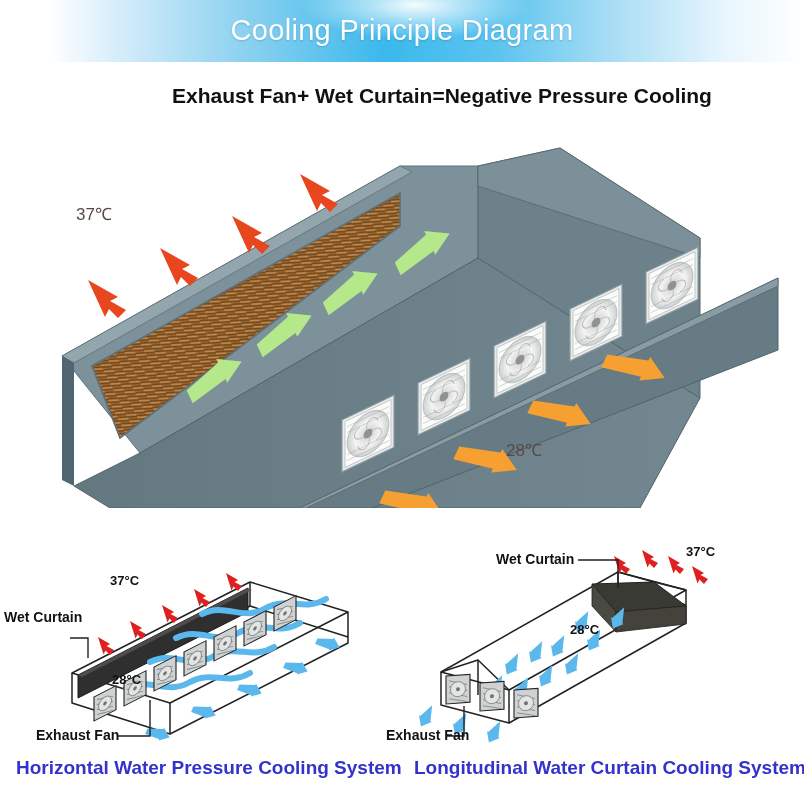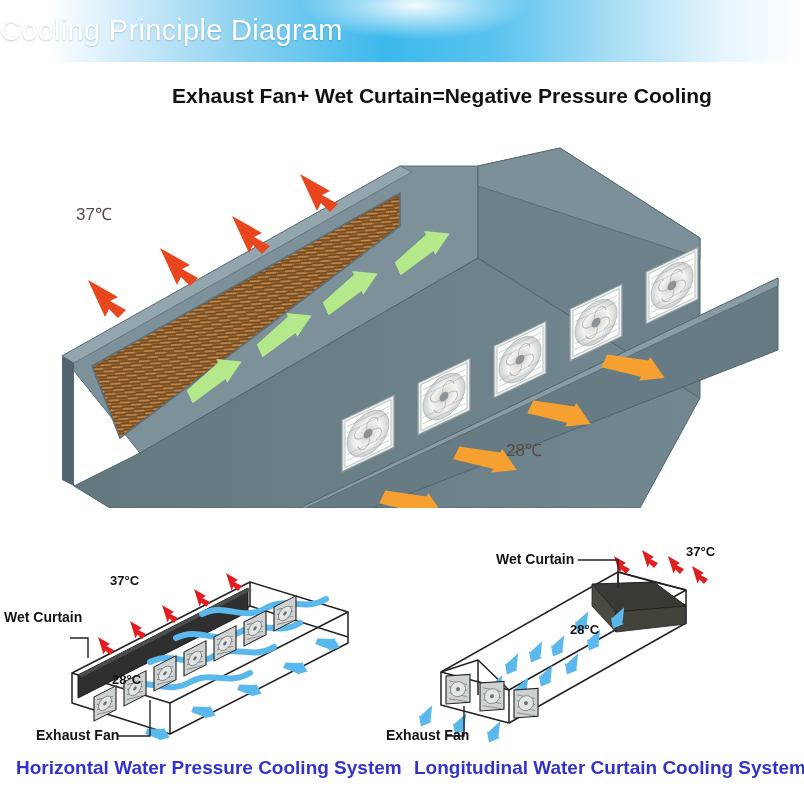--- a/index.html
+++ b/index.html
@@ -13,21 +13,21 @@
     background:linear-gradient(to right,
       #ffffff 0%, #ffffff 6%, #d9eefb 14%, #8ed2f0 30%,
       #3bb8ec 48%, #5cc4ef 62%, #a8ddf4 76%, #e7f5fd 90%, #ffffff 100%);
   }
   .banner-glow{
     position:absolute;left:300px;top:-30px;width:230px;height:70px;
     background:radial-gradient(ellipse at center, rgba(255,255,255,.95) 0%, rgba(255,255,255,0) 70%);
     pointer-events:none;
   }
   .banner-title{
-    position:absolute;left:0;top:14px;width:804px;text-align:left;
+    position:absolute;left:0;top:14px;width:804px;text-align:center;
     color:#ffffff;font-size:29px;font-weight:400;letter-spacing:.3px;
     text-shadow:0 1px 2px rgba(0,80,140,.25);
   }
   .subtitle{
     position:absolute;left:0;top:84px;width:804px;text-align:center;
     color:#111111;font-size:21px;font-weight:bold;padding-left:40px;
   }
   .main-svg{position:absolute;left:0;top:108px;}
   .panel-left-svg{position:absolute;left:0px;top:540px;}
   .panel-right-svg{position:absolute;left:386px;top:520px;}

